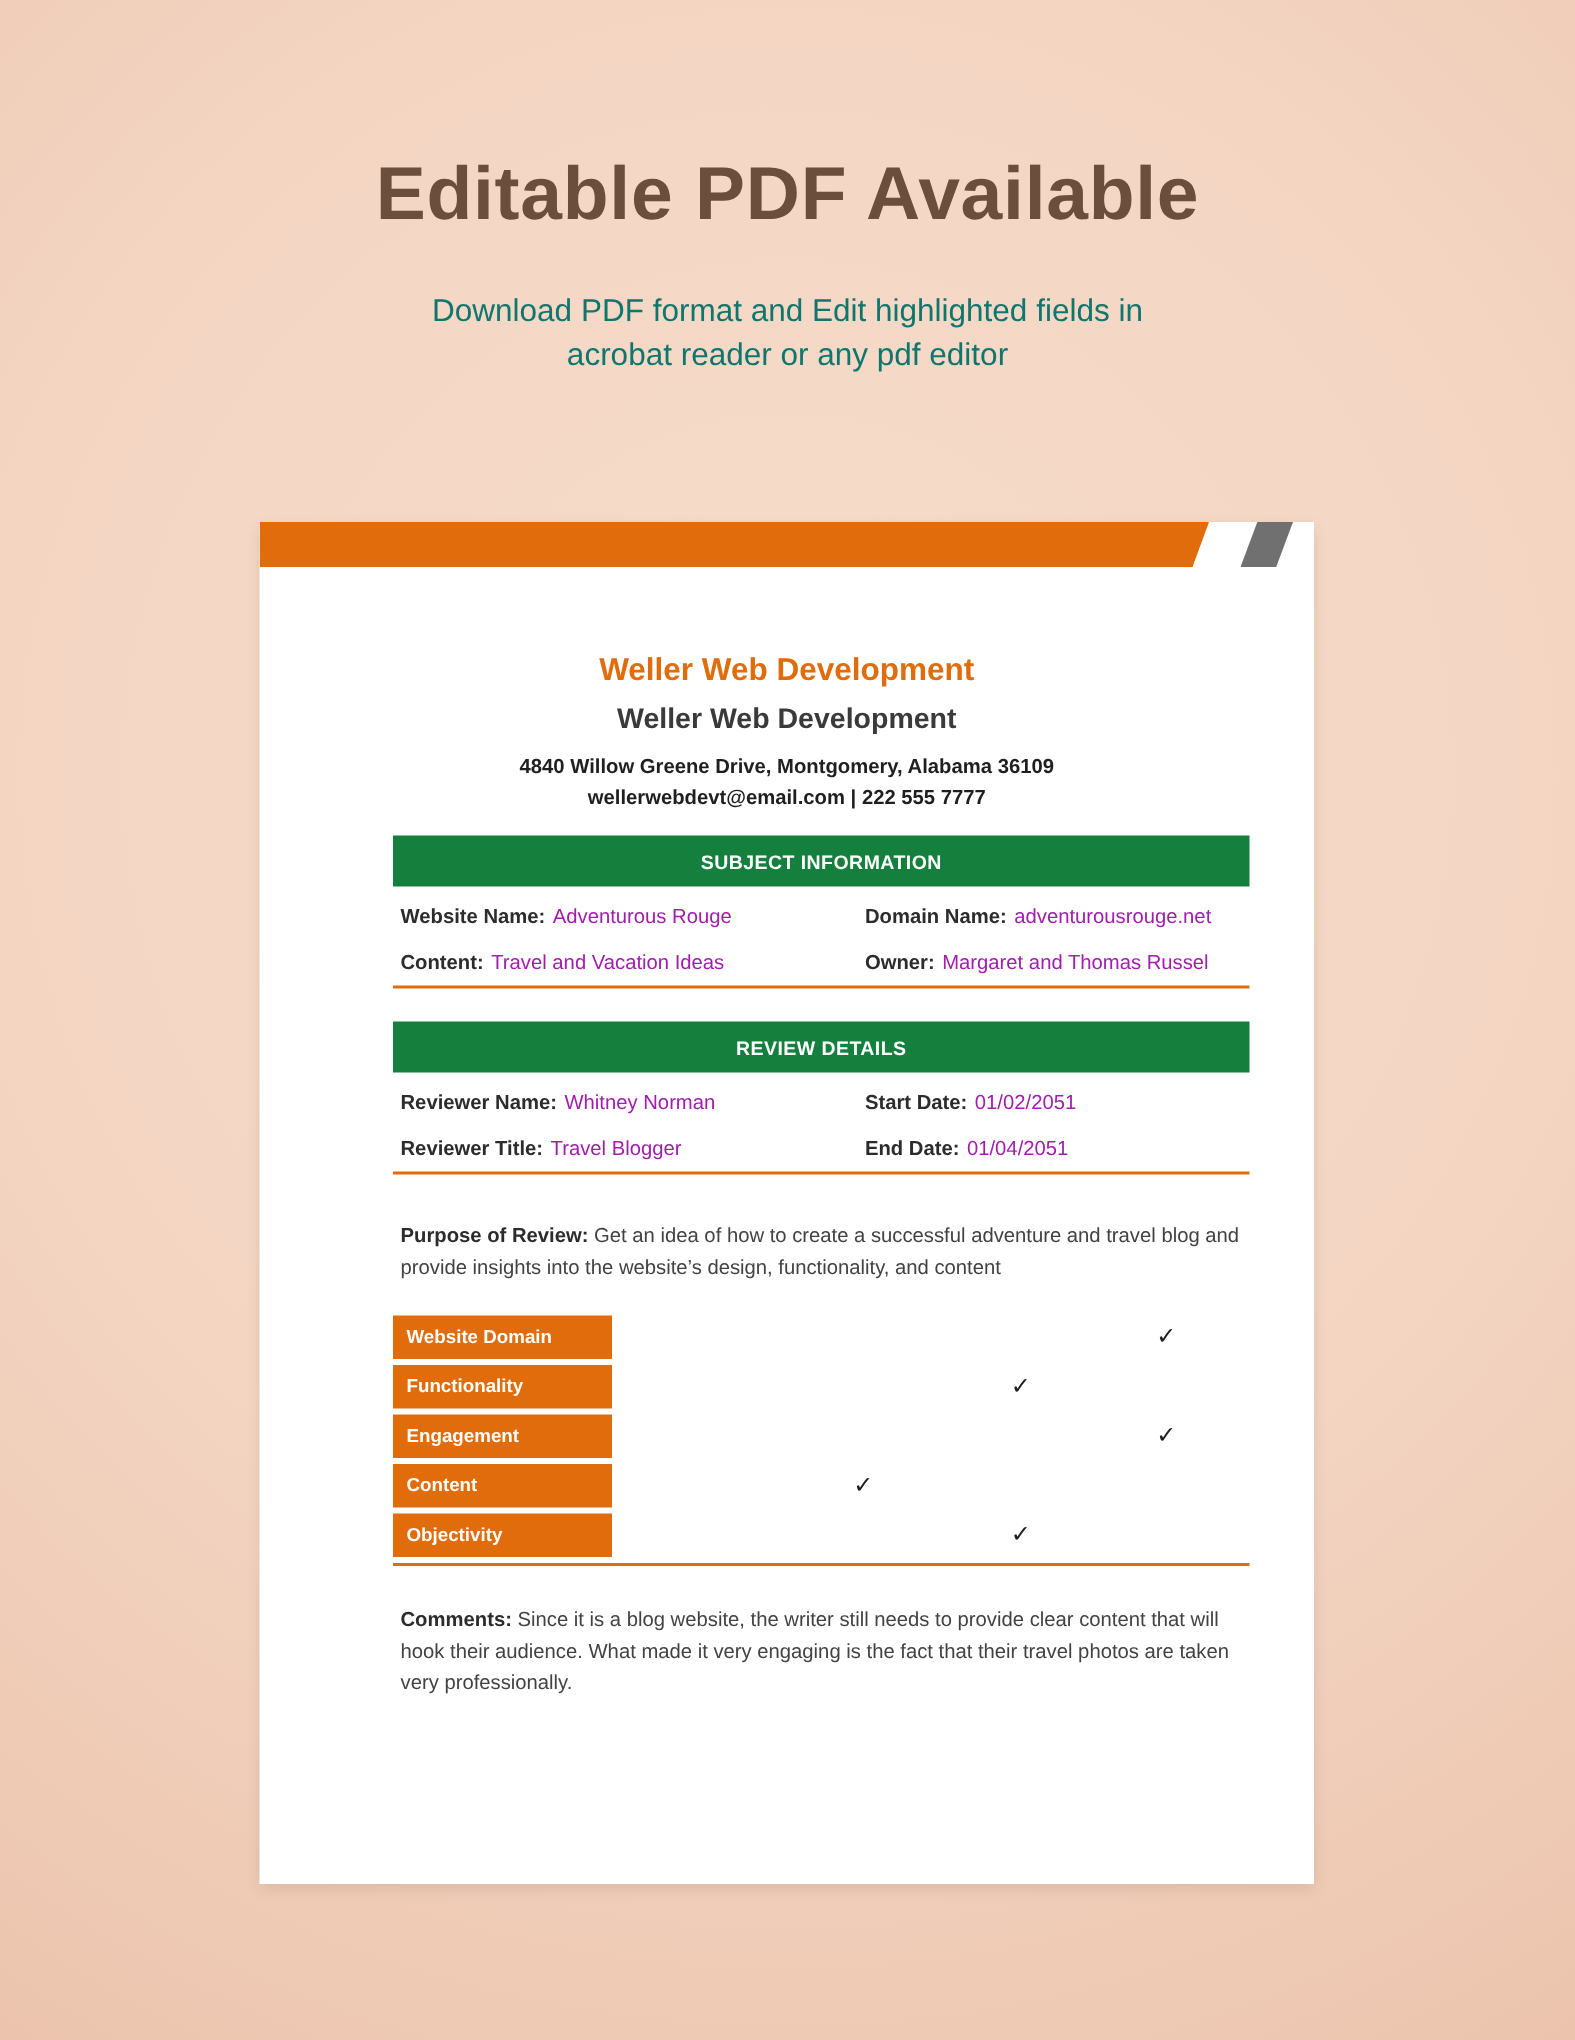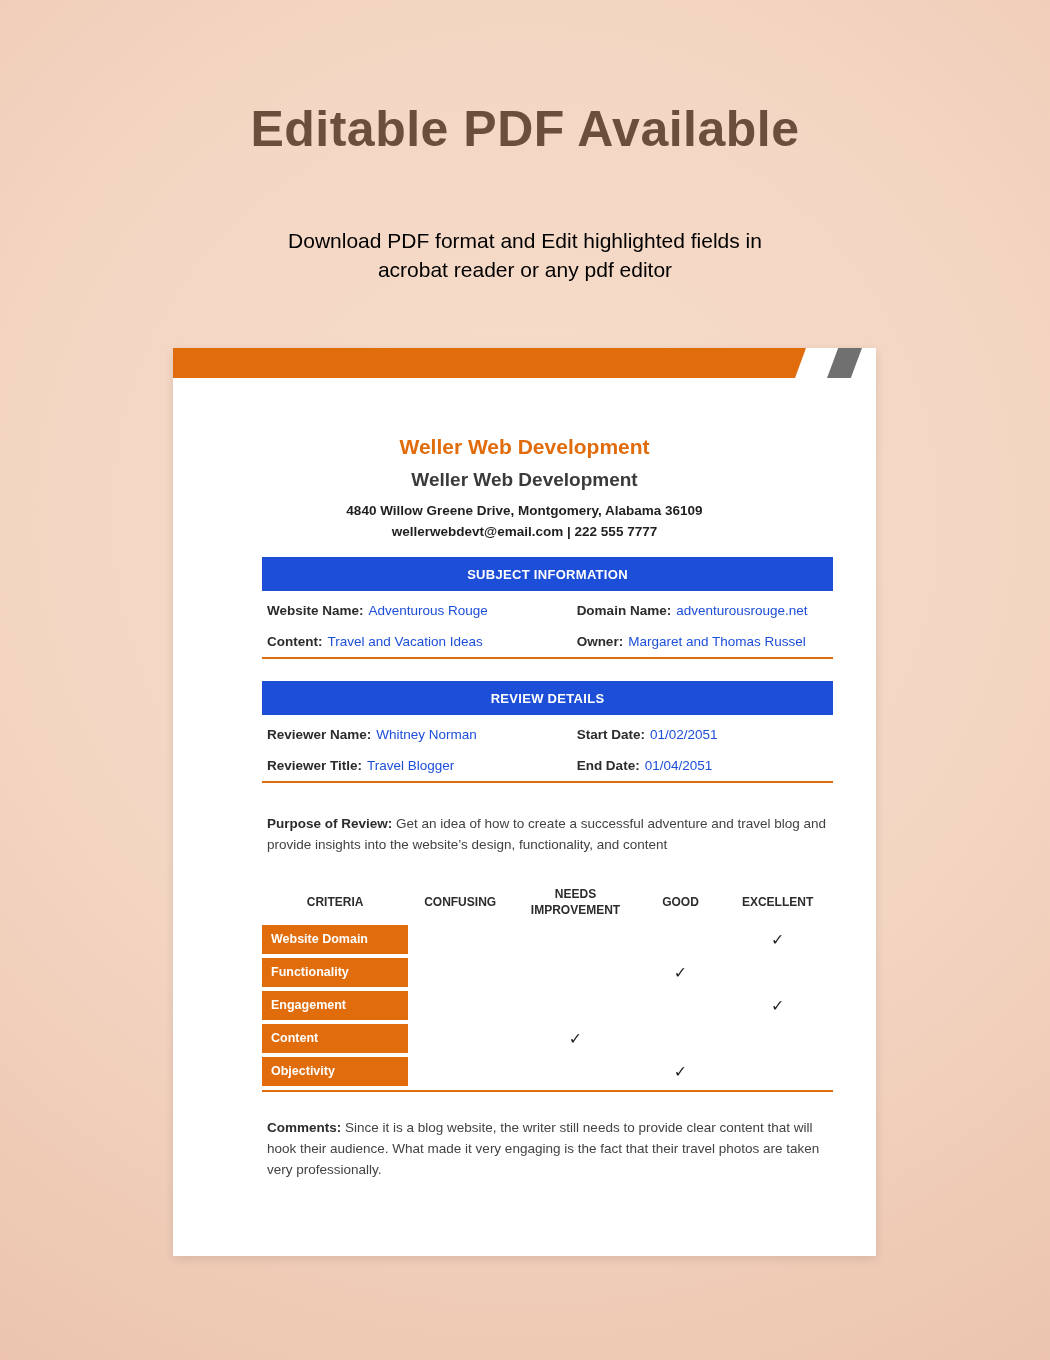--- a/index.html
+++ b/index.html
@@ -6,21 +6,21 @@
   html,body { width:1050px; height:1360px; }
   body {
     font-family:"Liberation Sans", sans-serif;
     background:radial-gradient(circle at 50% 38%, #f7ddcb 0%, #f3d5c2 55%, #ecc4ad 100%);
     position:relative; overflow:hidden;
   }
 
   
   .banner { text-align:center; padding-top:100px; }
   .banner-title { font-size:50px; font-weight:bold; color:#6b4e3c; letter-spacing:0.5px; }
-  .banner-sub { margin-top:68px; font-size:21px; color:#000000; line-height:1.4; }
+  .banner-sub { margin-top:35px; font-size:21px; color:#0f766e; line-height:1.4; }
 
   
   .page {
     position:absolute; left:173px; top:348px; width:703px; height:908px;
     background:#ffffff; box-shadow:0 3px 10px rgba(0,0,0,0.10);
   }
   .topbar-orange {
     position:absolute; top:0; left:0; width:633px; height:30px; background:#e06c0c;
     clip-path:polygon(0 0, 100% 0, calc(100% - 11px) 100%, 0 100%);
   }
@@ -32,30 +32,30 @@
   
   .doc-header { position:absolute; top:87px; left:0; width:100%; text-align:center; color:#2e2e2e; }
   .company-title { font-size:21px; font-weight:bold; color:#e06c0c; margin-bottom:10px; }
   .company-name  { font-size:19px; font-weight:bold; color:#3a3a3a; margin-bottom:10px; }
   .company-address, .company-contact { font-size:13.5px; font-weight:bold; color:#1f1f1f; line-height:1.55; }
 
   
   .content { position:absolute; left:89px; top:209px; width:571px; color:#3d3d3d; }
 
   .section-bar {
-    height:34px; background:#1d4ed8; color:#ffffff; font-weight:bold; font-size:13px;
+    height:34px; background:#15803d; color:#ffffff; font-weight:bold; font-size:13px;
     display:flex; align-items:center; justify-content:center; letter-spacing:0.3px;
   }
   .fields { padding-top:4px; border-bottom:2px solid #e06c0c; }
   .field-row { display:flex; height:31px; align-items:center; font-size:13.5px; }
   .field-cell { display:flex; }
   .field-cell.c1 { width:50.9%; padding-left:5px; }
   .field-cell.c2 { flex:1;padding-left:24px; }
   .field-label { font-weight:bold; color:#2c2c2c; margin-right:5px; white-space:nowrap; }
-  .field-value { color:#1d4ed8; white-space:nowrap; }
+  .field-value { color:#a21caf; white-space:nowrap; }
 
   .section-review { margin-top:22px; }
 
   .para { margin-top:31px; font-size:13.5px; line-height:1.55; color:#424242; padding-left:5px; }
   .para .plabel { font-weight:bold; color:#2c2c2c; }
 
   .section-assessment { margin-top:21px; }
   .grid5 { display:grid; grid-template-columns:25.6% 18.2% 22.2% 14.6% 19.4%; }
   .ass-head { min-height:48px; padding-top:4px; align-items:center; font-weight:bold; font-size:12px;
               color:#2c2c2c; text-align:center; line-height:1.3; }
@@ -142,27 +142,20 @@
           </div>
         </div>
       </div>
     </div>
 
     <div class="para">
       <span class="plabel">Purpose of Review:</span><span> Get an idea of how to create a successful adventure and travel blog and provide insights into the website’s design, functionality, and content</span>
     </div>
 
     <div class="section-assessment">
-      <div class="grid5 ass-head">
-        <div>CRITERIA</div>
-        <div>CONFUSING</div>
-        <div>NEEDS IMPROVEMENT</div>
-        <div>GOOD</div>
-        <div>EXCELLENT</div>
-      </div>
       <div class="ass-rows">
 
         <div class="grid5 ass-row">
           <div class="crit-cell">Website Domain</div>
           <div class="check-cell"></div>
           <div class="check-cell"></div>
           <div class="check-cell"></div>
           <div class="check-cell">✓</div>
         </div>
 

